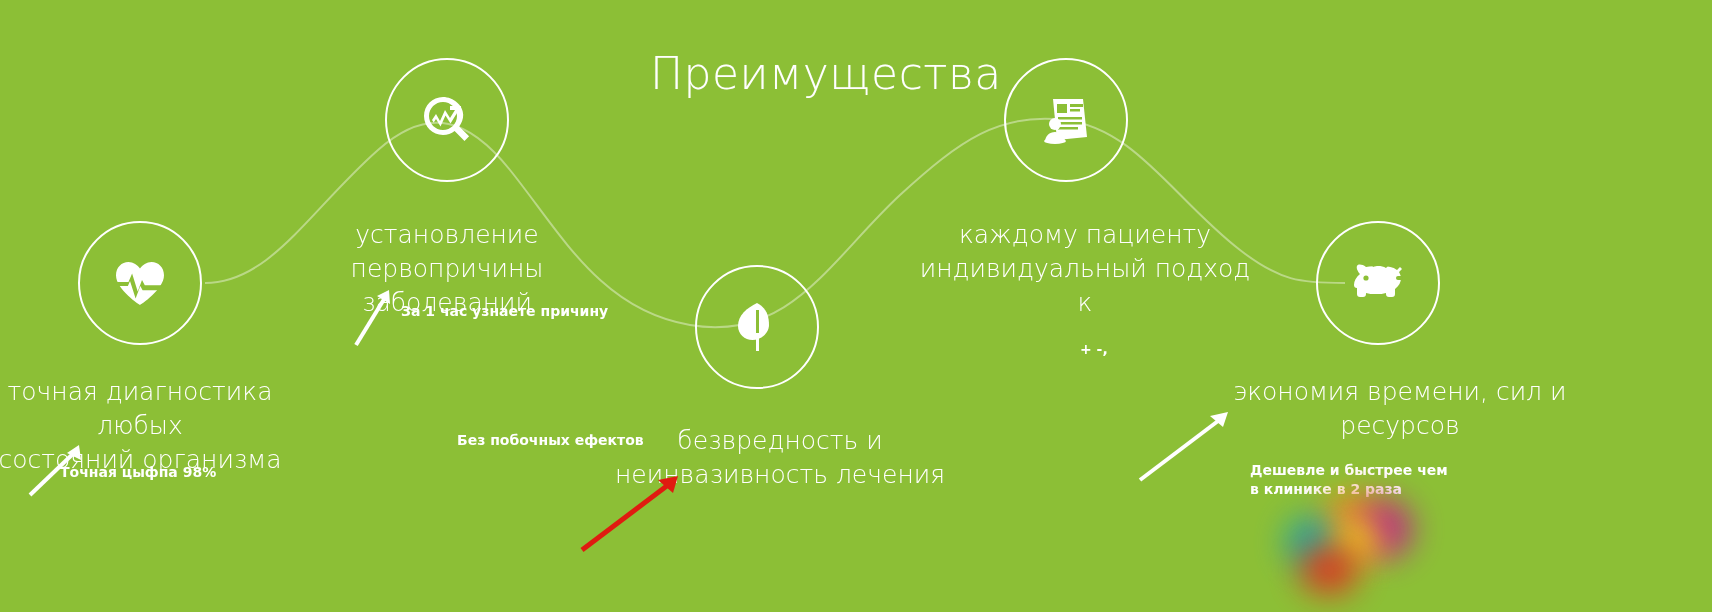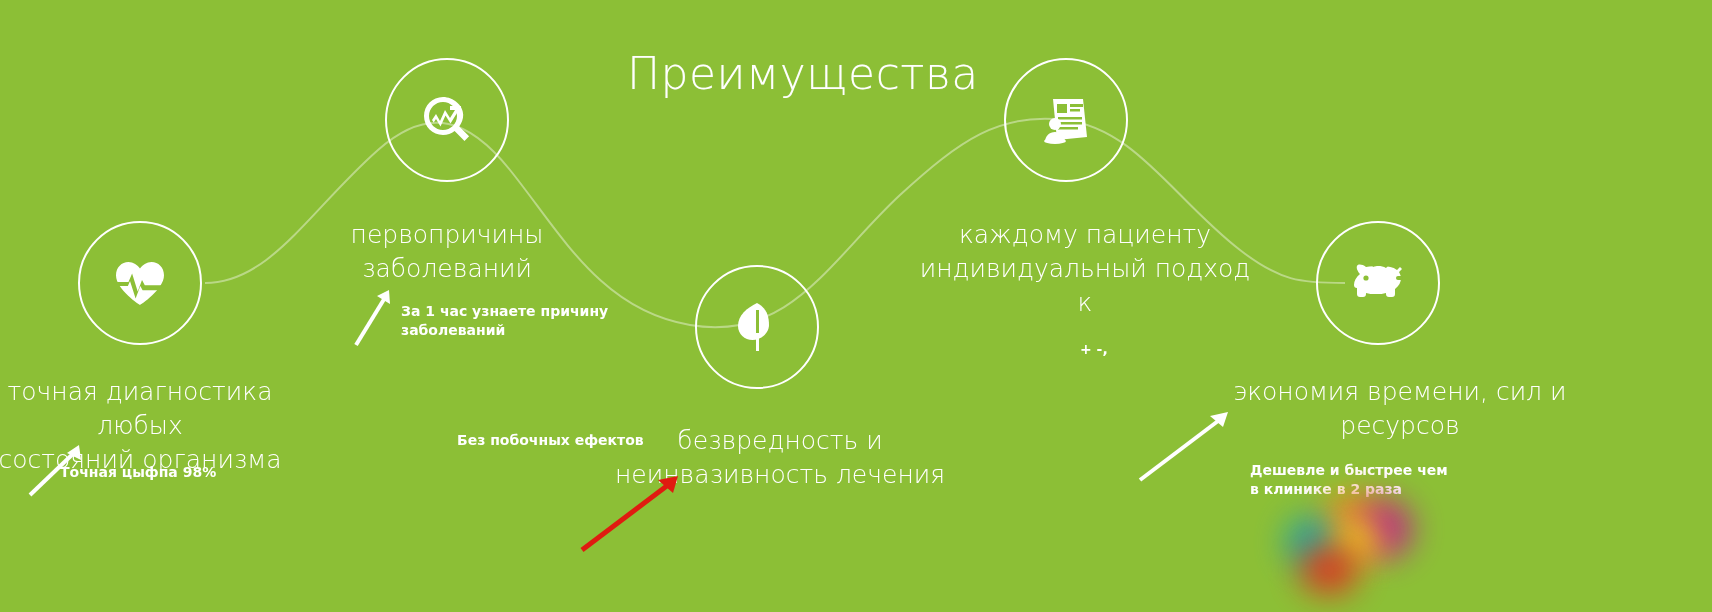--- a/index.html
+++ b/index.html
@@ -49,21 +49,21 @@
 
 <div id="stage">
 
   <svg class="wave" viewBox="0 0 1712 612" preserveAspectRatio="none">
     <path d="M205,283 C270,283 310,210 378,150 C430,104 470,120 510,170
              C560,232 600,310 690,325
              C790,342 830,260 900,195 C960,140 1000,112 1065,120
              C1135,128 1175,200 1240,250 C1280,281 1300,283 1345,283" fill="none" stroke="rgba(255,255,255,0.40)" stroke-width="2"></path>
   </svg>
 
-  <div class="headline" style="left:627px;top:48px;">Преимущества</div>
+  <div class="headline" style="left:650px;top:48px;">Преимущества</div>
 
   <div class="node" style="left:78px;top:221px;width:124px;height:124px;">
     <span>
       <svg width="52" height="46" viewBox="0 0 52 46">
         <path fill="#ffffff" d="M26 45C26 45 2 29.5 2 15.2 2 7.4 7.8 2 14.4 2c4.9 0 9.2 3 11.6 6.6C28.4 5 32.7 2 37.6 2 44.2 2 50 7.4 50 15.2 50 29.5 26 45 26 45z"></path>
         <path fill="#8cbf36" d="M1 22h13.5l3.6-8.4 5.6 17.8 4.3-11.4 2.8 5.2H51v5H28.6l-2.3-4.2-4.7 12.6-5.6-17.6-2.1 4.9H1z"></path>
       </svg>
     </span>
   </div>
   <div class="caption" style="left:-20px;top:375px;width:320px;">
@@ -78,29 +78,29 @@
 
   <div class="node" style="left:385px;top:58px;width:124px;height:124px;">
     <span>
       <svg width="50" height="50" viewBox="0 0 50 50">
         <path fill="#ffffff" d="M21 2C10.5 2 2 10.5 2 21s8.5 19 19 19c4.4 0 8.4-1.5 11.6-4l9.9 9.9 4.6-4.6-9.9-9.9c2.5-3.2 4-7.2 4-11.6C41.2 10.5 31.5 2 21 2zm0 5c7.7 0 14 6.3 14 14s-6.3 14-14 14S7 28.7 7 21 13.3 7 21 7z"></path>
         <path fill="#ffffff" d="M10 25l4-6 4 7 5-11 5 8 5-8h-5v-4h11v11h-4v-4l-6.5 10.5-5-8-5 11-4.5-7.5-2.3 3.5z"></path>
       </svg>
     </span>
   </div>
   <div class="caption" style="left:272px;top:218px;width:350px;">
+    <div>установление</div>
     <div>первопричины заболеваний</div>
   </div>
   <svg class="arrow" style="left:348px;top:282px;" width="52" height="68" viewBox="0 0 52 68">
     <line x1="8" y1="63" x2="38" y2="14" stroke="#ffffff" stroke-width="4"></line>
     <path fill="#ffffff" d="M41 8 L29 14 L42 22 Z"></path>
   </svg>
   <div class="note" style="left:401px;top:302px;">
     <div>За 1 час узнаете причину</div>
-    <div>заболеваний</div>
   </div>
 
   <div class="node" style="left:695px;top:265px;width:124px;height:124px;">
     <span>
       <svg width="44" height="50" viewBox="0 0 44 50">
         <path fill="#ffffff" d="M22 1C12 6 3 13 3 24c0 8 6.5 14 14.5 14S34 31.5 34 23C34 13 31 6 22 1z"></path>
         <path fill="#8cbf36" d="M21 8 L21 46 L24 46 L24 8 Z"></path>
         <path fill="#ffffff" d="M21 31 L21 49 L24 49 L24 31 Z"></path>
       </svg>
     </span>

